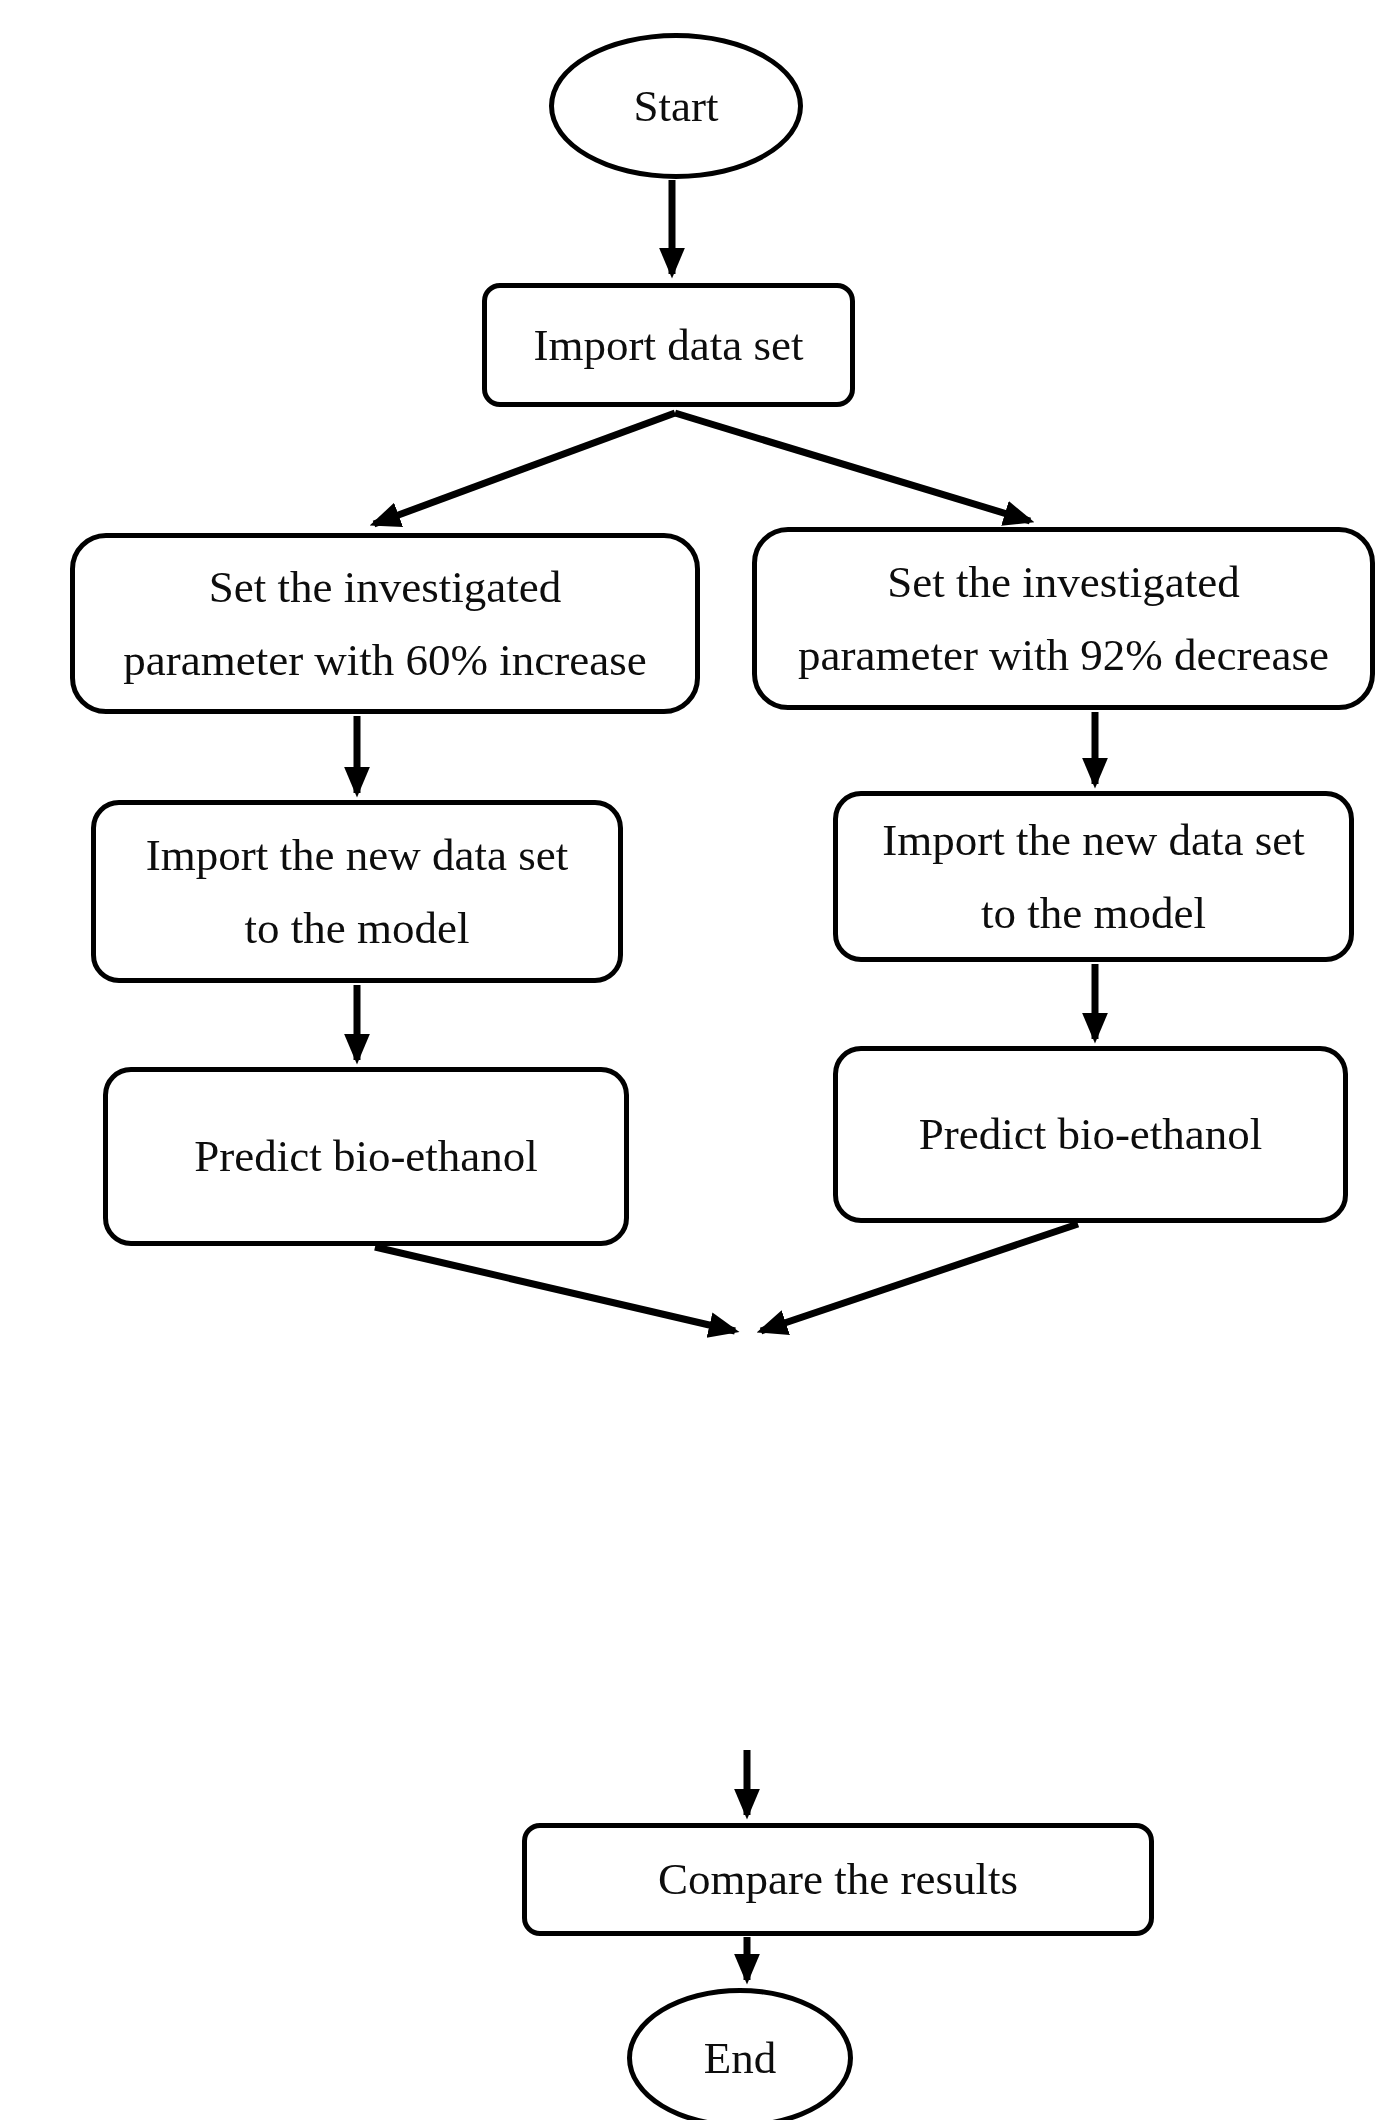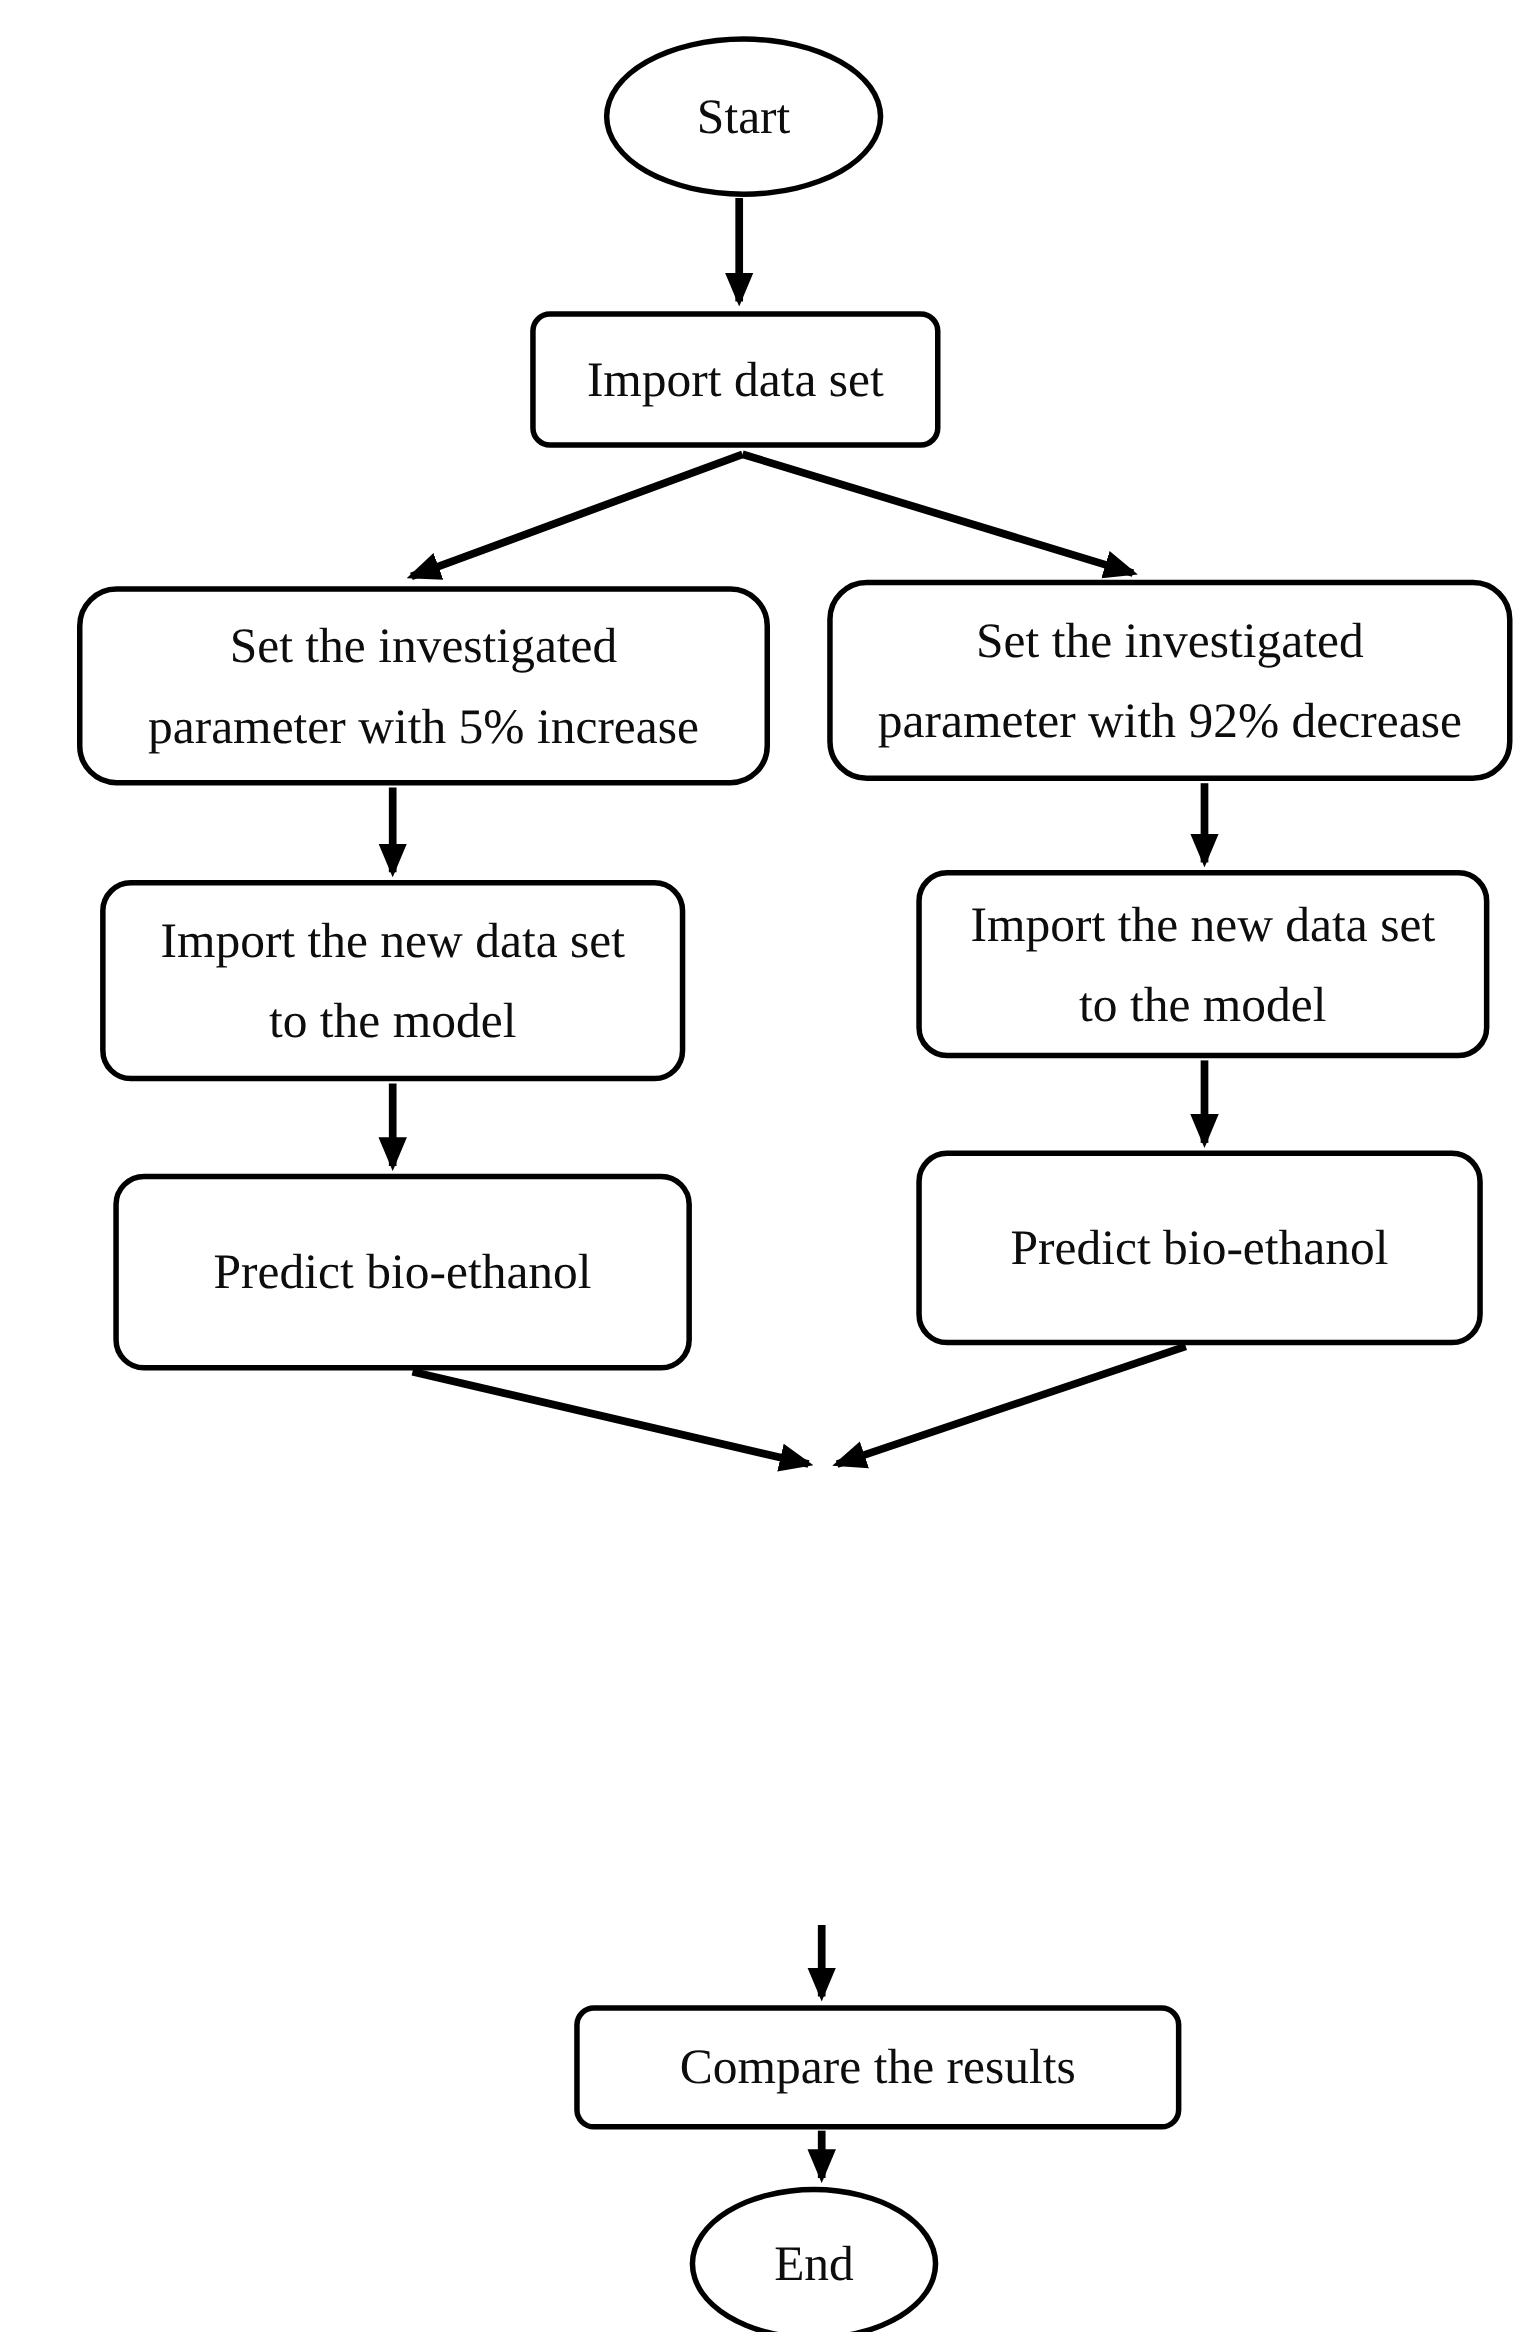--- a/index.html
+++ b/index.html
@@ -39,21 +39,21 @@
   .node-decrease{left:752px;top:527px;width:623px;height:183px;border-radius:36px;}
   .node-import-left{left:91px;top:800px;width:532px;height:183px;border-radius:28px;}
   .node-import-right{left:833px;top:791px;width:521px;height:171px;border-radius:28px;}
   .node-predict-left{left:103px;top:1067px;width:526px;height:179px;border-radius:28px;}
   .node-predict-right{left:833px;top:1046px;width:515px;height:177px;border-radius:28px;}
   .node-plot{
     left:353px;top:1340px;width:796px;height:409px;border-radius:60px;
     display:block;
     text-align:left;
   }
-  .node-compare{left:522px;top:1823px;width:552px;height:113px;border-radius:18px;}
+  .node-compare{left:522px;top:1823px;width:632px;height:113px;border-radius:18px;}
   .node-end{left:627px;top:1988px;width:226px;height:140px;}
   .plot-heading{
     margin-top:50px;
     line-height:66px;
     text-align:center;
     width:100%;
   }
   .bullet-row{
     display:flex;
     align-items:flex-start;
@@ -104,21 +104,21 @@
   <div class="node oval node-start">
     <span>Start</span>
   </div>
 
   <div class="node node-import">
     <span>Import data set</span>
   </div>
 
   <div class="node node-increase">
     <div>Set the investigated</div>
-    <div>parameter with 5% increase</div>
+    <div>parameter with 60% increase</div>
   </div>
 
   <div class="node node-decrease">
     <div>Set the investigated</div>
     <div>parameter with 92% decrease</div>
   </div>
 
   <div class="node node-import-left">
     <div>Import the new data set</div>
     <div>to the model</div>

